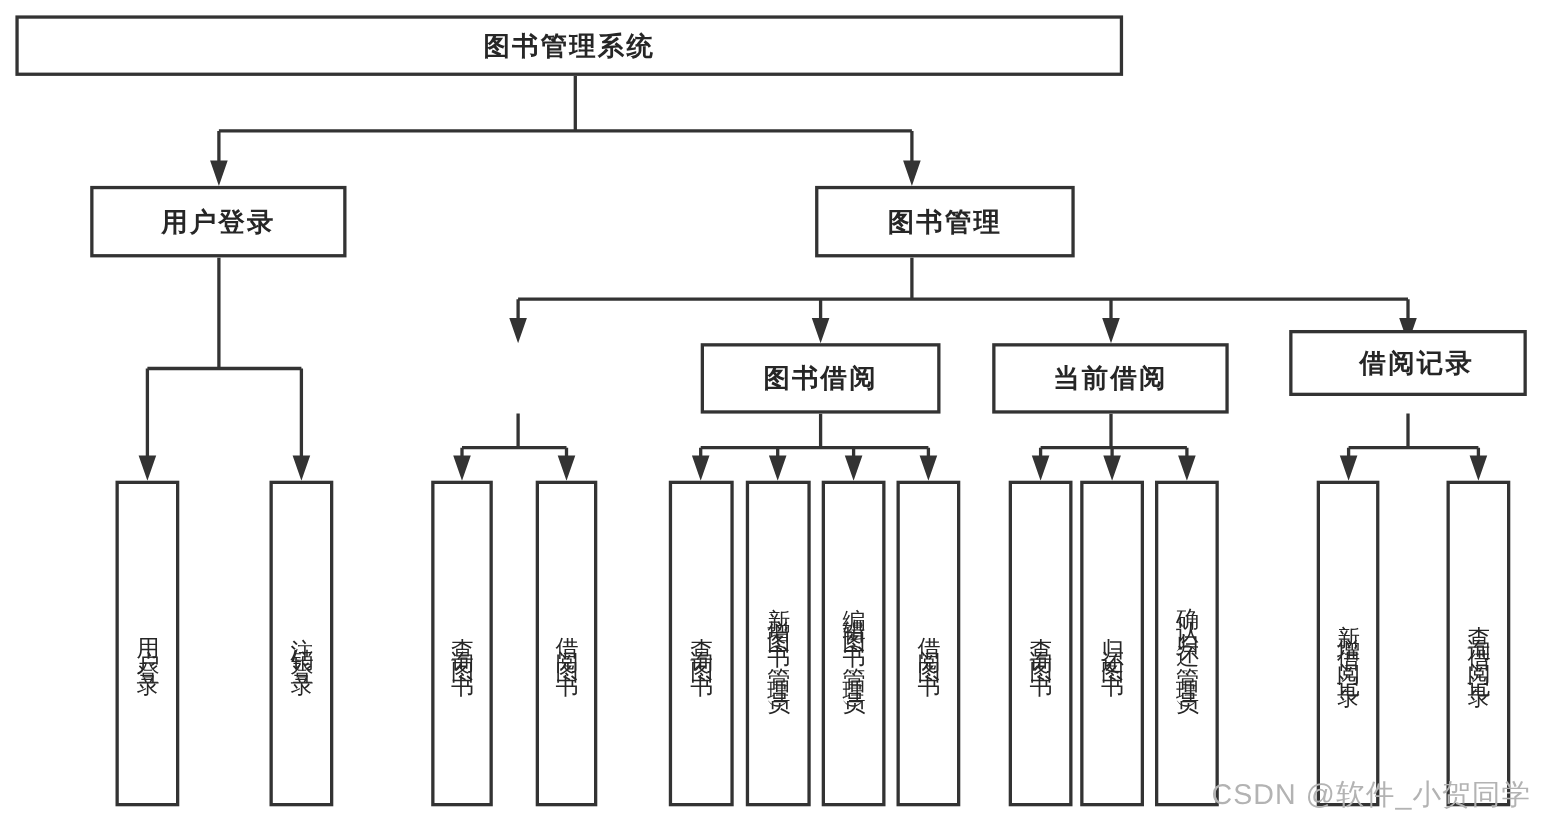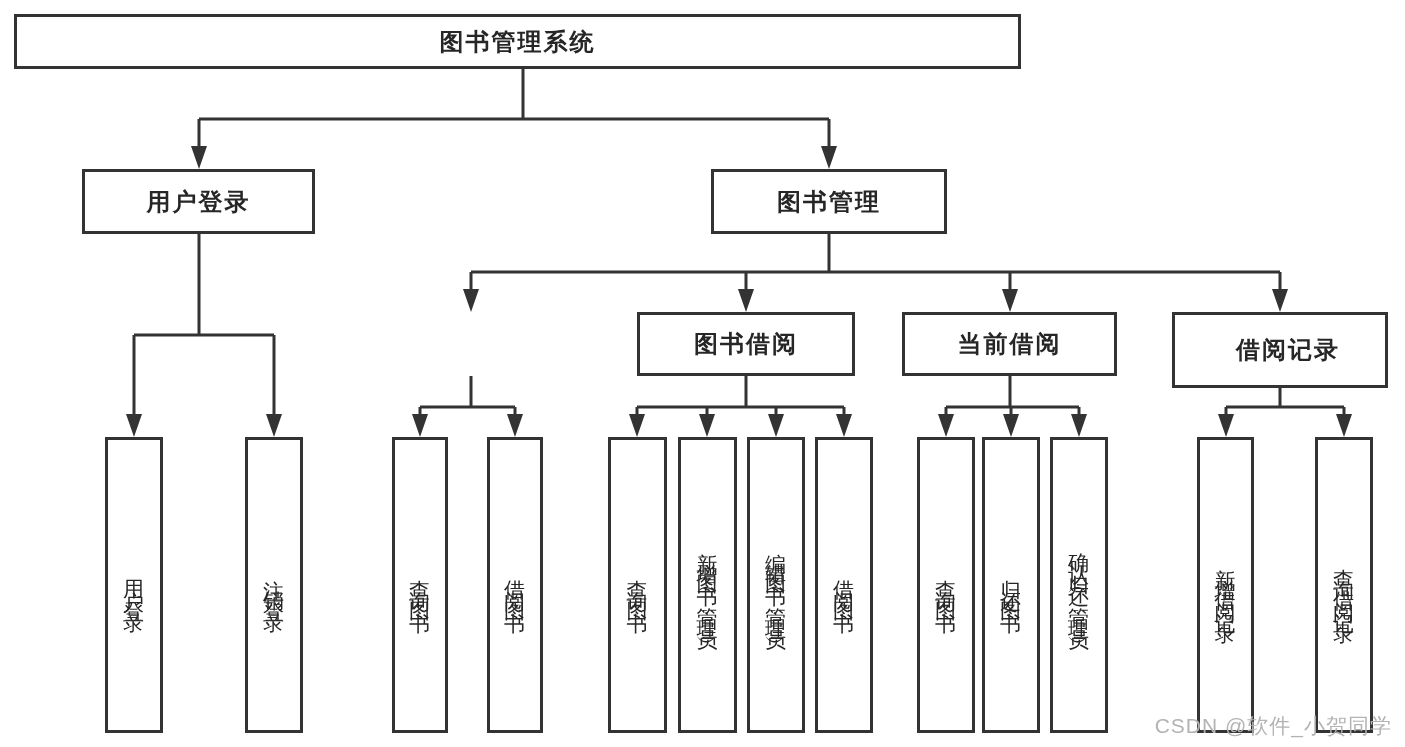--- a/index.html
+++ b/index.html
@@ -47,21 +47,21 @@
     text-orientation: mixed;
     font-size: 21px;
     letter-spacing: 11px;
     line-height: 1;
     color: #262626;
   }
   .watermark {
     position: absolute;
     right: 13px;
     bottom: 7px;
-    font-size: 21px;
+    font-size: 26px;
     letter-spacing: 1px;
     color: #b3b3b3;
     white-space: nowrap;
   }
 </style>
 </head>
 <body>
 
 <div class="canvas">
 
@@ -116,25 +116,25 @@
              M938 414 L954 414 L946 437 Z
              M1003 414 L1019 414 L1011 437 Z
              M1071 414 L1087 414 L1079 437 Z
              M1218 414 L1234 414 L1226 437 Z
              M1336 414 L1352 414 L1344 437 Z"></path>
   </svg>
 
   <div class="box hbox" style="left:14px; top:14px; width:1007px; height:55px;">图书管理系统</div>
 
   <div class="box hbox" style="left:82px; top:169px; width:233px; height:65px;">用户登录</div>
-  <div class="box hbox" style="left:711px; top:169px; width:236px; height:65px;">图书管理</div>
+  <div class="box hbox" style="left:741px; top:169px; width:236px; height:65px;">图书管理</div>
 
   <div class="box hbox" style="left:637px; top:312px; width:218px; height:64px;">图书借阅</div>
   <div class="box hbox" style="left:902px; top:312px; width:215px; height:64px;">当前借阅</div>
-  <div class="box hbox" style="left:1172px; top:312px; width:216px; height:76px;padding-left:16px;">借阅记录</div>
+  <div class="box hbox" style="left:1172px; top:300px; width:216px; height:60px;padding-left:16px;">借阅记录</div>
 
   <div class="box vbox" style="left:105px; width:58px;">
     <span class="vtext">用户登录</span>
   </div>
   <div class="box vbox" style="left:245px; width:58px;">
     <span class="vtext">注销登录</span>
   </div>
 
   <div class="box vbox" style="left:392px; width:56px;">
     <span class="vtext">查询图书</span>

